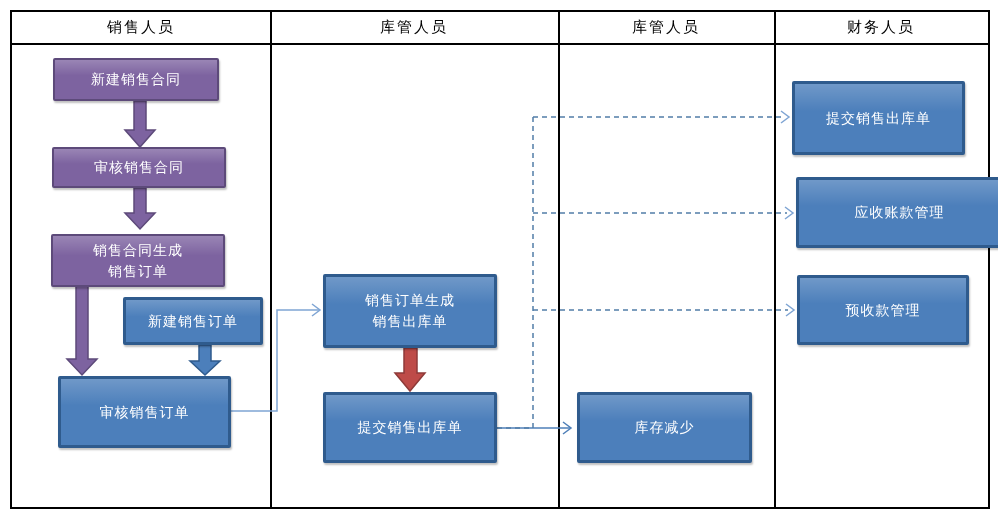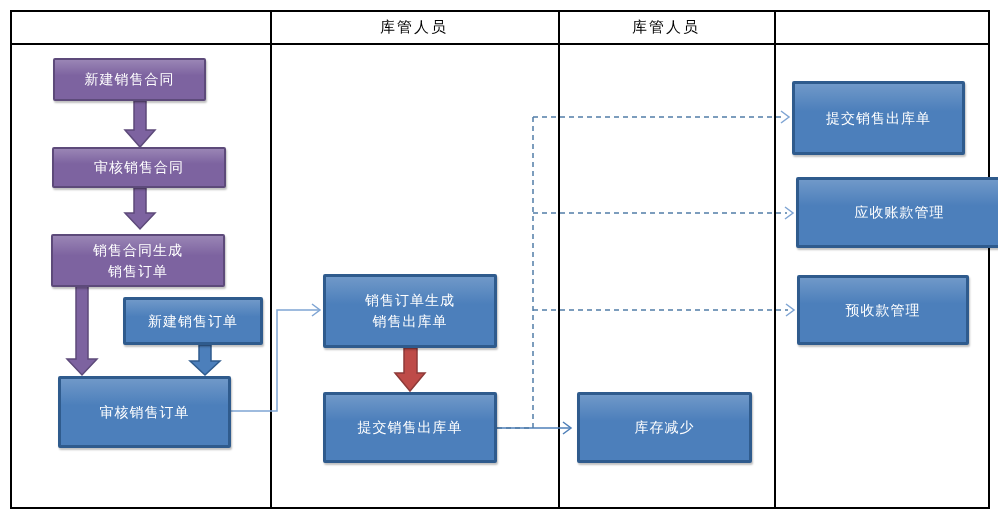--- a/index.html
+++ b/index.html
@@ -32,22 +32,24 @@
   .conn-light{fill:none;stroke:var(--connector-light);stroke-width:1.5;}
   .conn-solid{fill:none;stroke:var(--connector);stroke-width:1.5;}
   .conn-dash{fill:none;stroke:var(--connector-dashed);stroke-width:1.5;stroke-dasharray:5 4;}
 </style>
 </head>
 <body>
 
 <div class="canvas">
 
   <div class="frame">
+    <div class="lane-header" style="left:0;width:258px;">销售人员</div>
     <div class="lane-header" style="left:258px;width:288px;">库管人员</div>
     <div class="lane-header" style="left:546px;width:216px;">库管人员</div>
+    <div class="lane-header" style="left:762px;width:214px;">财务人员</div>
     <div class="header-divider"></div>
     <div class="lane-divider" style="left:258px;"></div>
     <div class="lane-divider" style="left:546px;"></div>
     <div class="lane-divider" style="left:762px;"></div>
   </div>
 
   <svg class="overlay" viewBox="0 0 998 519">
 
     <polygon class="arrow-purple" points="134,101 146,101 146,130 155,130 140,147 125,130 134,130"></polygon>
     <polygon class="arrow-purple" points="134,188 146,188 146,213 155,213 140,229 125,213 134,213"></polygon>
@@ -68,21 +70,21 @@
     <line class="conn-dash" x1="533" y1="117" x2="783" y2="117"></line>
     <polyline class="conn-light" points="781,111 789,117 781,123"></polyline>
 
     <line class="conn-dash" x1="533" y1="213" x2="787" y2="213"></line>
     <polyline class="conn-light" points="785,207 793,213 785,219"></polyline>
 
     <line class="conn-dash" x1="533" y1="310" x2="788" y2="310"></line>
     <polyline class="conn-light" points="786,304 794,310 786,316"></polyline>
   </svg>
 
-  <div class="node purple" style="left:53px;top:58px;width:153px;height:43px;">新建销售合同</div>
+  <div class="node purple" style="left:53px;top:58px;width:166px;height:43px;">新建销售合同</div>
   <div class="node purple" style="left:52px;top:147px;width:174px;height:41px;">审核销售合同</div>
   <div class="node purple" style="left:51px;top:234px;width:174px;height:53px;">销售合同生成
 销售订单</div>
   <div class="node blue" style="left:123px;top:297px;width:140px;height:48px;">新建销售订单</div>
   <div class="node blue" style="left:58px;top:376px;width:173px;height:72px;">审核销售订单</div>
 
   <div class="node blue" style="left:323px;top:274px;width:174px;height:74px;">销售订单生成
 销售出库单</div>
   <div class="node blue" style="left:323px;top:392px;width:174px;height:71px;">提交销售出库单</div>
 

